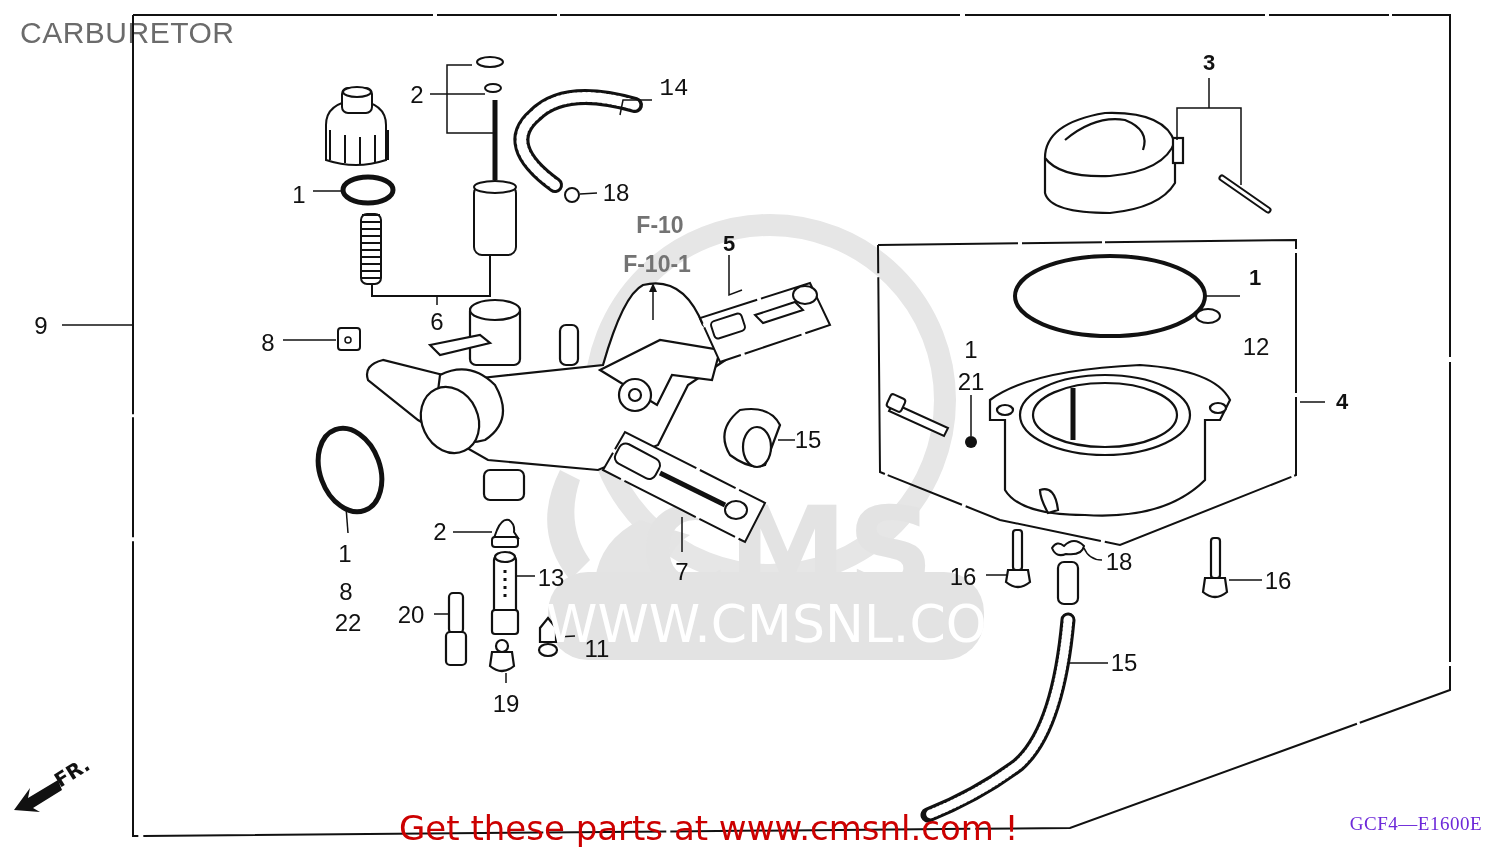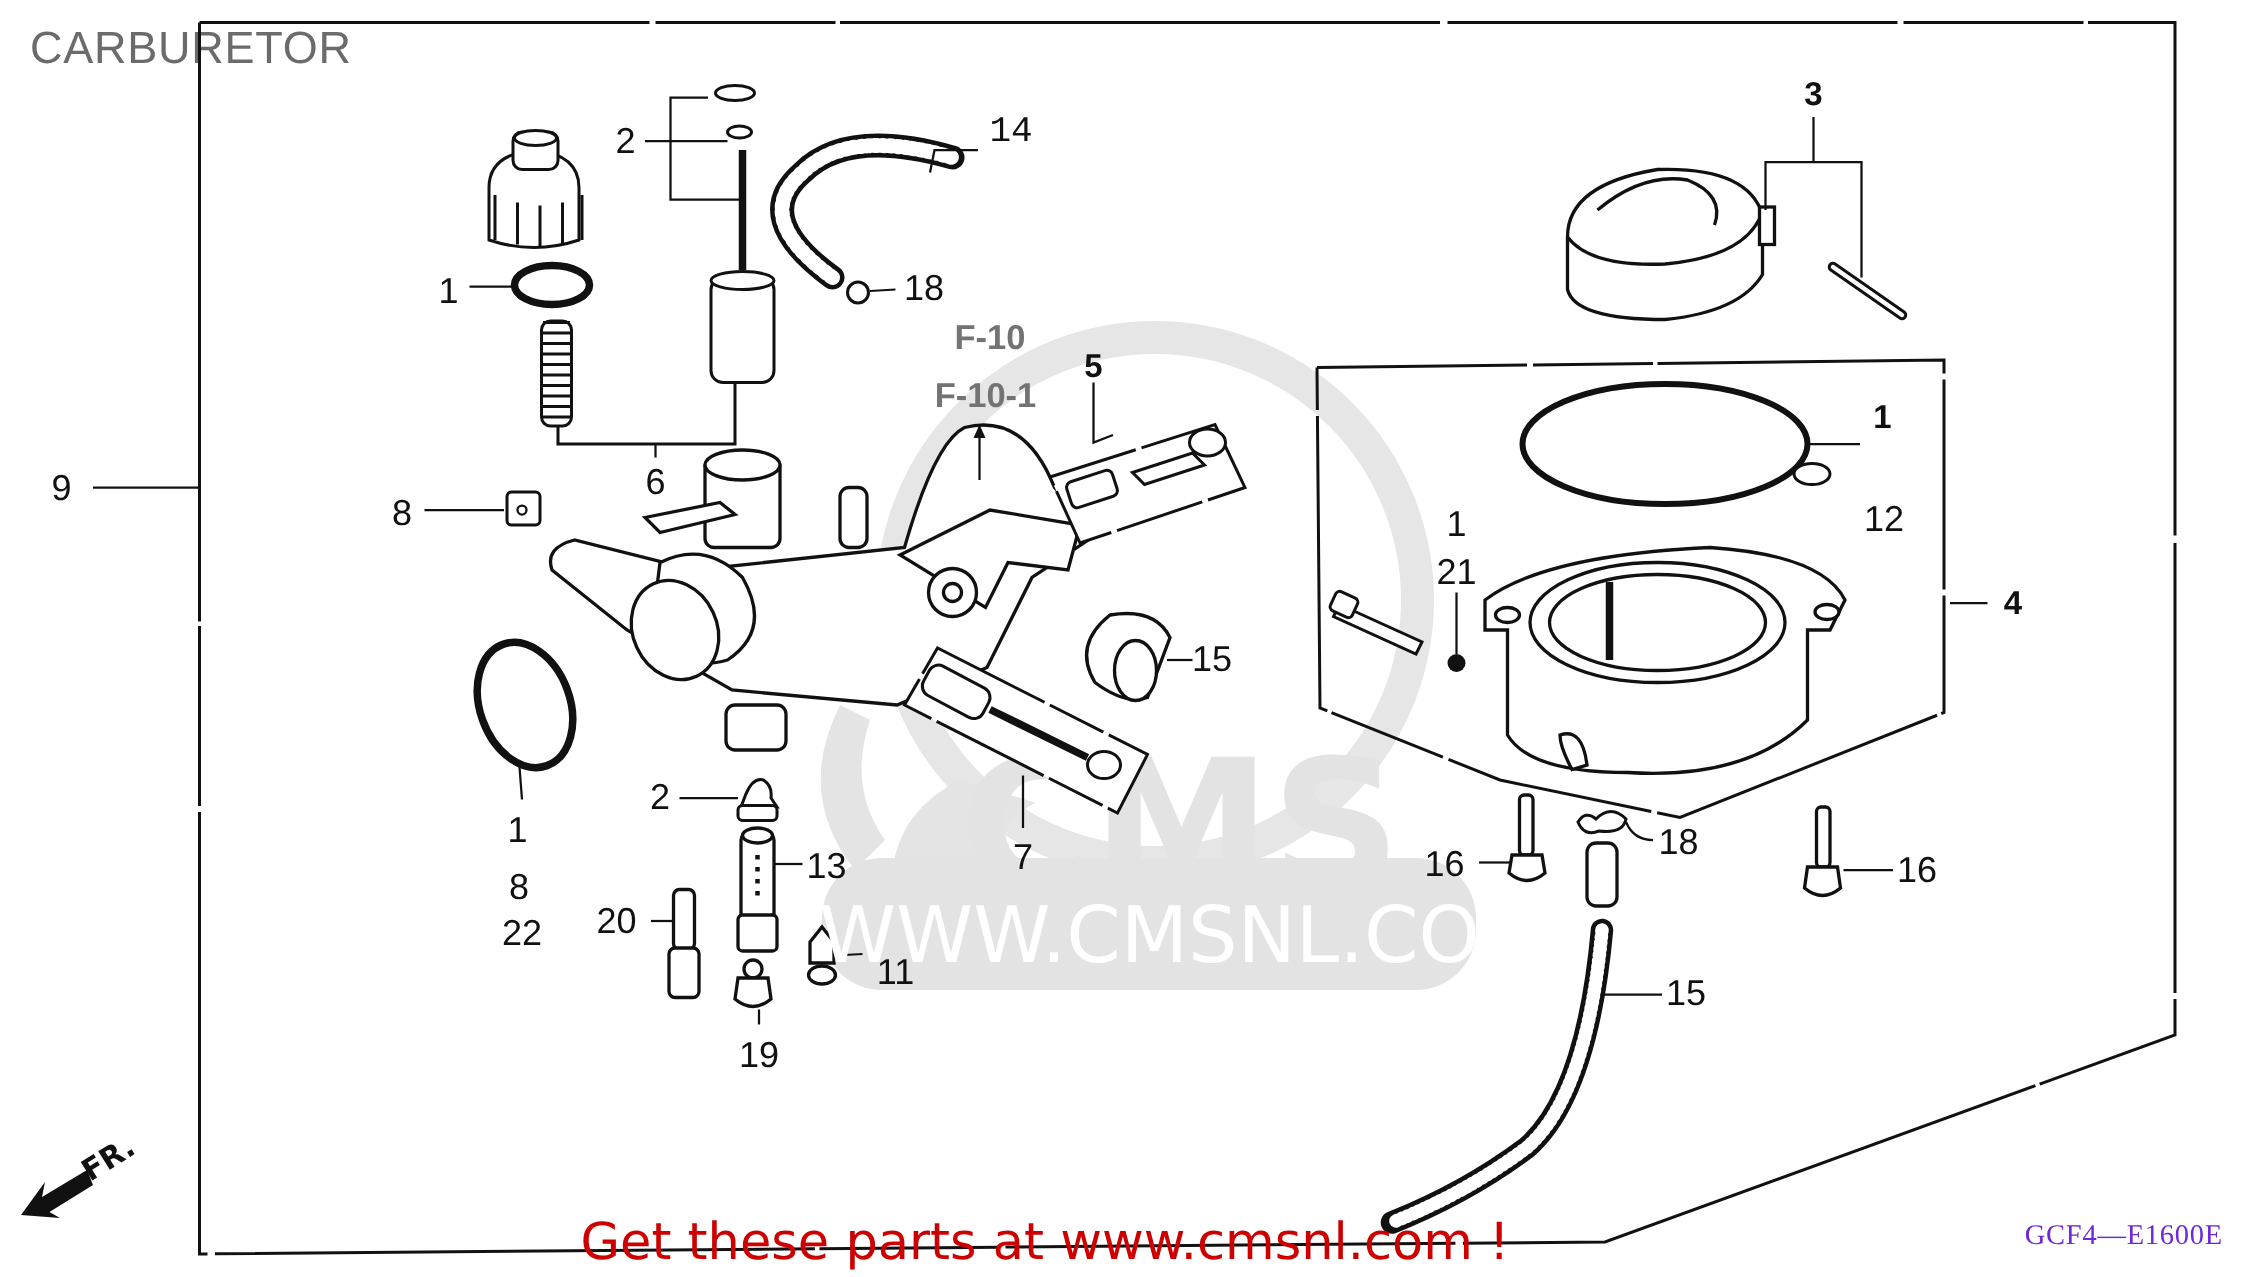--- a/index.html
+++ b/index.html
@@ -3,21 +3,21 @@
 <meta charset="utf-8">
 <style>
   html, body { margin: 0; padding: 0; background: #ffffff; }
   body { width: 1500px; height: 851px; position: relative; overflow: hidden; font-family: "Liberation Sans", sans-serif; }
   .title { position: absolute; left: 20px; top: 16px; font-size: 30px; color: #6b6b6b; letter-spacing: 0.5px; font-family: "Liberation Sans", sans-serif; }
   svg.diagram { position: absolute; left: 0; top: 0; }
   .callout { position: absolute; font-family: "Liberation Sans", sans-serif; font-size: 24px; color: #111; line-height: 1; transform: translate(-50%, -50%); white-space: nowrap; }
   .callout.bold { font-weight: bold; font-size: 22px; }
   .ref { position: absolute; font-family: Liberation Sans, sans-serif; font-weight: bold; font-size: 23px; color: #737373; transform: translate(-50%, -50%); text-align: right; }
   .code { position: absolute; right: 18px; top: 842px; font-family: "Liberation Serif", serif; font-size: 19px; color: #6d28d9; transform: translateY(-50%); top: 824px; letter-spacing: 0.5px; }
-  .promo { position: absolute; left: 387px; top: 808px; font-family: "DejaVu Sans", sans-serif; font-size: 34px; color: #cc0000; text-decoration: none; white-space: nowrap; }
+  .promo { position: absolute; left: 399px; top: 808px; font-family: "DejaVu Sans", sans-serif; font-size: 34px; color: #cc0000; text-decoration: none; white-space: nowrap; }
   .wm-text { position: absolute; left: 546px; top: 594px; font-family: "DejaVu Sans", sans-serif; font-weight: normal; font-size: 52px; color: #ffffff; letter-spacing: 0px; }
 </style>
 </head>
 <body>
 
 <div class="title">CARBURETOR</div>
 
 <svg class="diagram" width="1500" height="851" viewBox="0 0 1500 851" xmlns="http://www.w3.org/2000/svg">
 
   <g fill="#e4e4e4" stroke="none">

